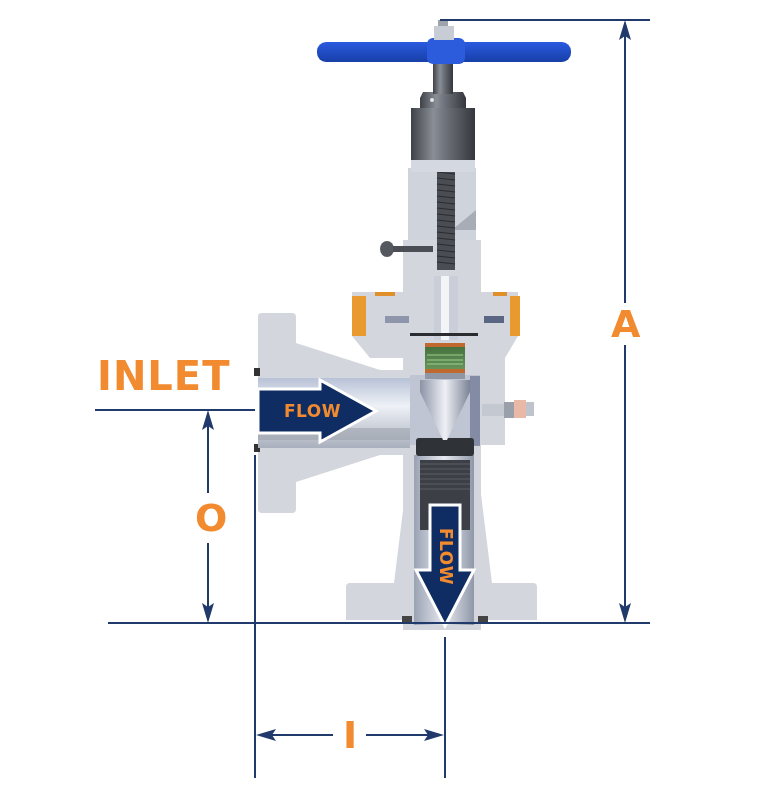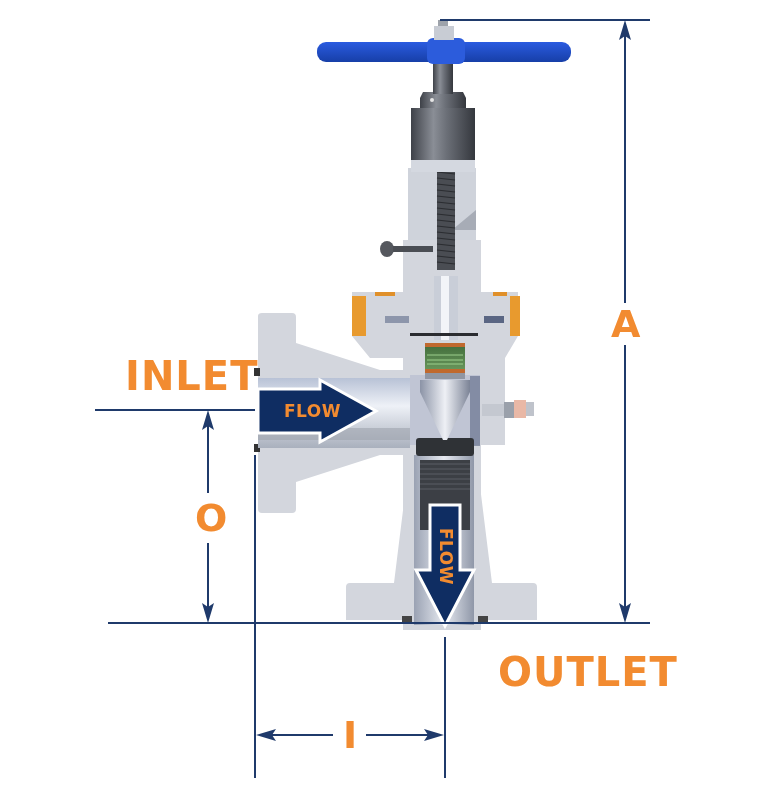--- a/index.html
+++ b/index.html
@@ -1,20 +1,20 @@
 <!DOCTYPE html>
 <html><head>
 <meta charset="utf-8">
 <style>
   html, body { margin: 0; padding: 0; background: #ffffff; }
   body { width: 768px; height: 798px; overflow: hidden; position: relative; }
   #stage { position: absolute; left: 0; top: 0; width: 768px; height: 798px; }
   svg { position: absolute; left: 0; top: 0; }
   .lbl { position: absolute; color: #f28b30; font-family: "DejaVu Sans", sans-serif; font-weight: bold; line-height: 1; white-space: nowrap; }
-  .big { font-size: 40px; letter-spacing: 1px; margin-left: 28px; }
+  .big { font-size: 40px; letter-spacing: 1px; }
   .dim { font-size: 38px; }
   .flow { position: absolute; color: #f28b30; font-family: "DejaVu Sans", sans-serif; font-weight: bold; font-size: 17px; line-height: 1; letter-spacing: 0.5px; }
 </style>
 </head>
 <body>
 
 <div id="stage">
 <svg width="768" height="798" viewBox="0 0 768 798" xmlns="http://www.w3.org/2000/svg">
   <defs>
     <linearGradient id="metal" x1="0" x2="1" y1="0" y2="0">
@@ -191,20 +191,19 @@
 
     <path d="M208 410 L202 430 L208 426 L214 430 Z"></path>
     <path d="M208 623 L202 603 L208 607 L214 603 Z"></path>
 
     <path d="M256 735 L276 729 L272 735 L276 741 Z"></path>
     <path d="M444 735 L424 729 L428 735 L424 741 Z"></path>
   </g>
 </svg>
 
 <div class="lbl big" style="left:97px; top:356px;">INLET</div>
-<div class="lbl big" style="left:470px; top:652px;">OUTLET</div>
 <div class="lbl dim" style="left:611px; top:305px;">A</div>
 <div class="lbl dim" style="left:195px; top:499px;">O</div>
 <div class="lbl dim" style="left:343px; top:716px;">I</div>
 
 <div class="flow" style="left:284px; top:403px;">FLOW</div>
 <div class="flow" style="left:421px; top:555px; transform: rotate(90deg); transform-origin: 0 0; left:454px; top:528px;">FLOW</div>
 </div>
 
 </body></html>

